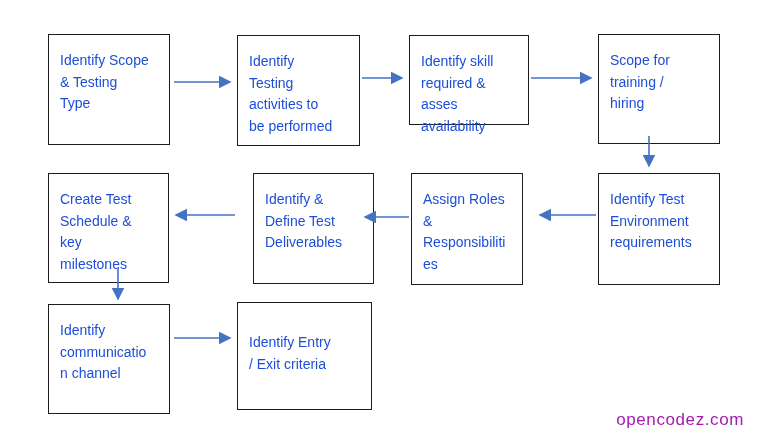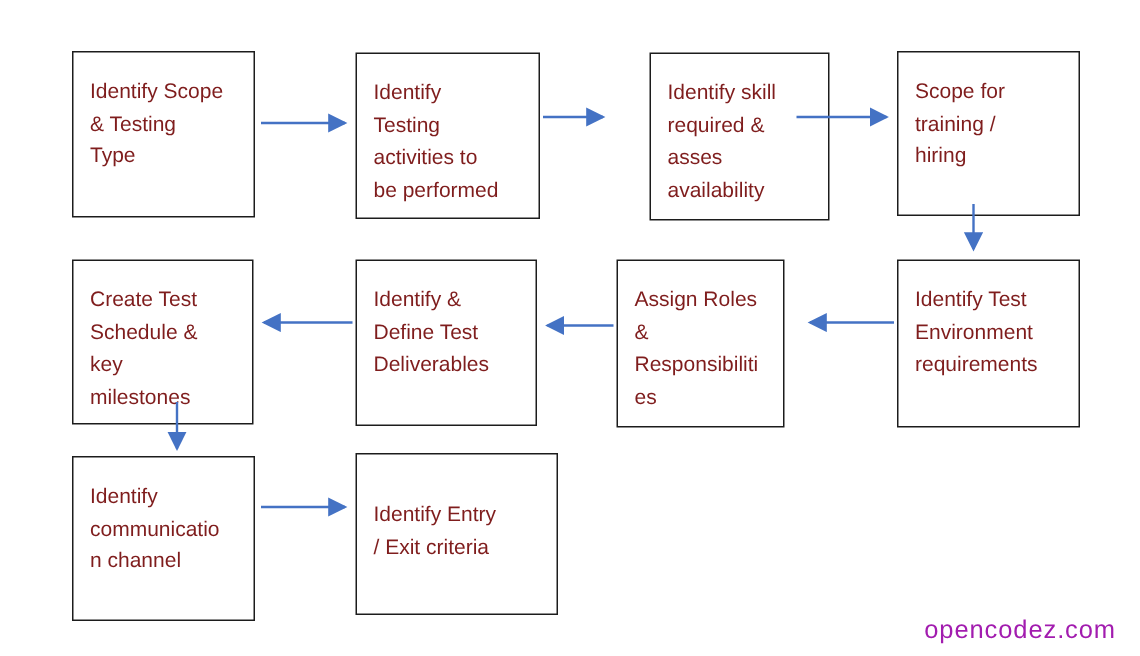--- a/index.html
+++ b/index.html
@@ -9,35 +9,35 @@
     height: 437px;
     background: #ffffff;
     font-family: "Liberation Sans", sans-serif;
     overflow: hidden;
   }
   .box {
     position: absolute;
     box-sizing: border-box;
     background: #ffffff;
     border: 1.4px solid #1c1c1c;
-    color: #7f1d1d;
+    color: #1d4ed8;
     font-size: 14px;
     line-height: 21.5px;
     padding: 15px 8px 0 11px;
     white-space: pre-line;
   }
   
   .b1  { left: 48px;  top: 34px;  width: 122px; height: 111px; }
   .b2  { left: 237px; top: 35px;  width: 123px; height: 111px; }
-  .b3  { left: 409px; top: 35px;  width: 120px; height: 112px; margin-left: 24px; }
+  .b3  { left: 409px; top: 35px;  width: 120px; height: 90px; }
   .b4  { left: 598px; top: 34px;  width: 122px; height: 110px; }
   
   .b5  { left: 598px; top: 173px; width: 122px; height: 112px; }
   .b6  { left: 411px; top: 173px; width: 112px; height: 112px; }
-  .b7  { left: 237px; top: 173px; width: 121px; height: 111px; }
+  .b7  { left: 253px; top: 173px; width: 121px; height: 111px; }
   .b8  { left: 48px;  top: 173px; width: 121px; height: 110px; }
   
   .b9  { left: 48px;  top: 304px; width: 122px; height: 110px; }
   .b10 { left: 237px; top: 302px; width: 135px; height: 108px; padding-top: 29px; }
 
   .arrows-layer {
     position: absolute;
     left: 0; top: 0;
     width: 760px; height: 437px;
     pointer-events: none;

